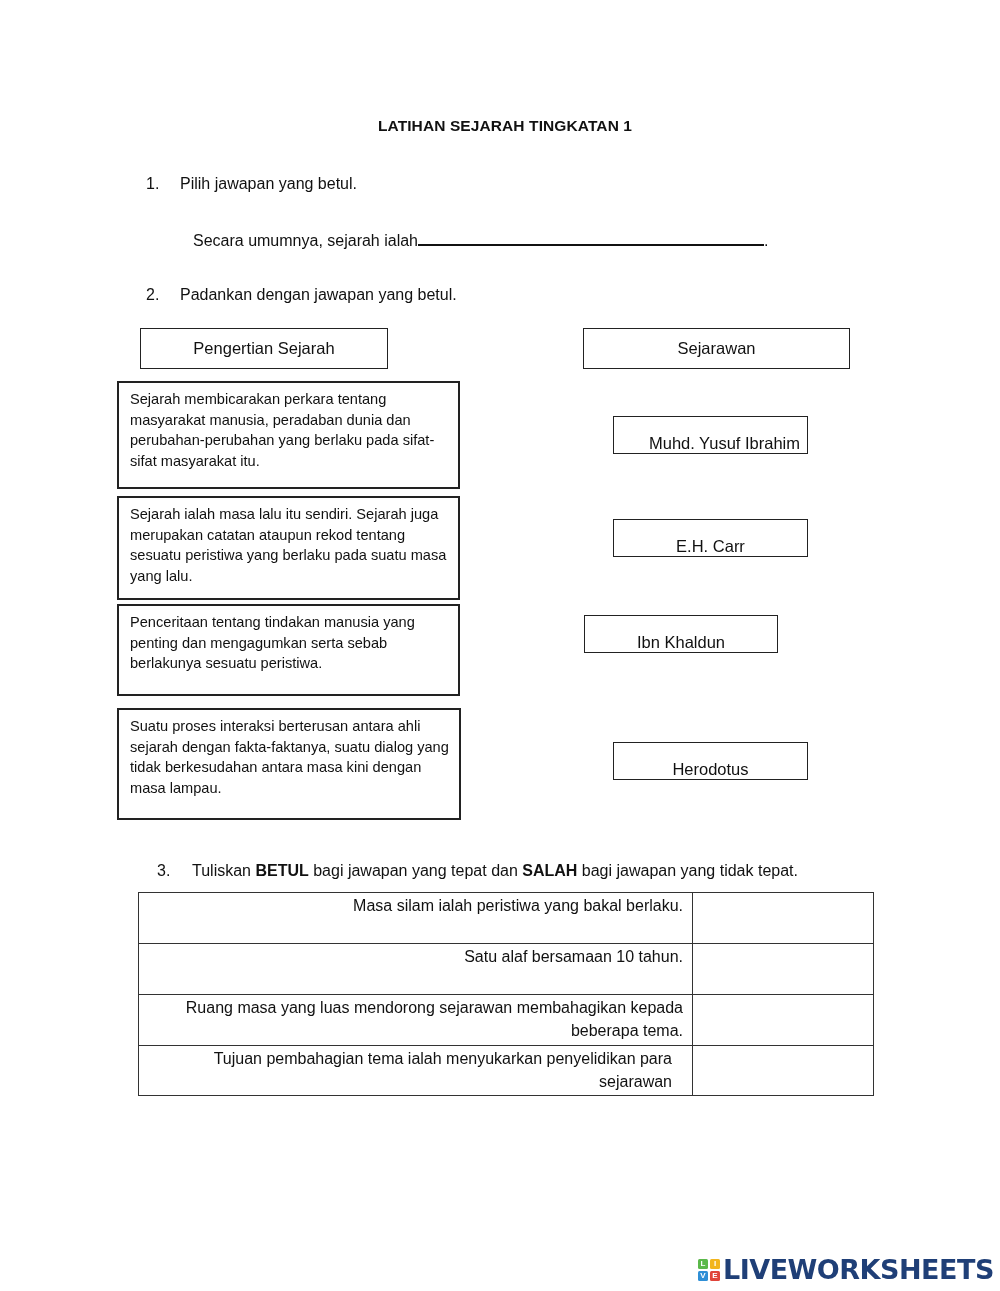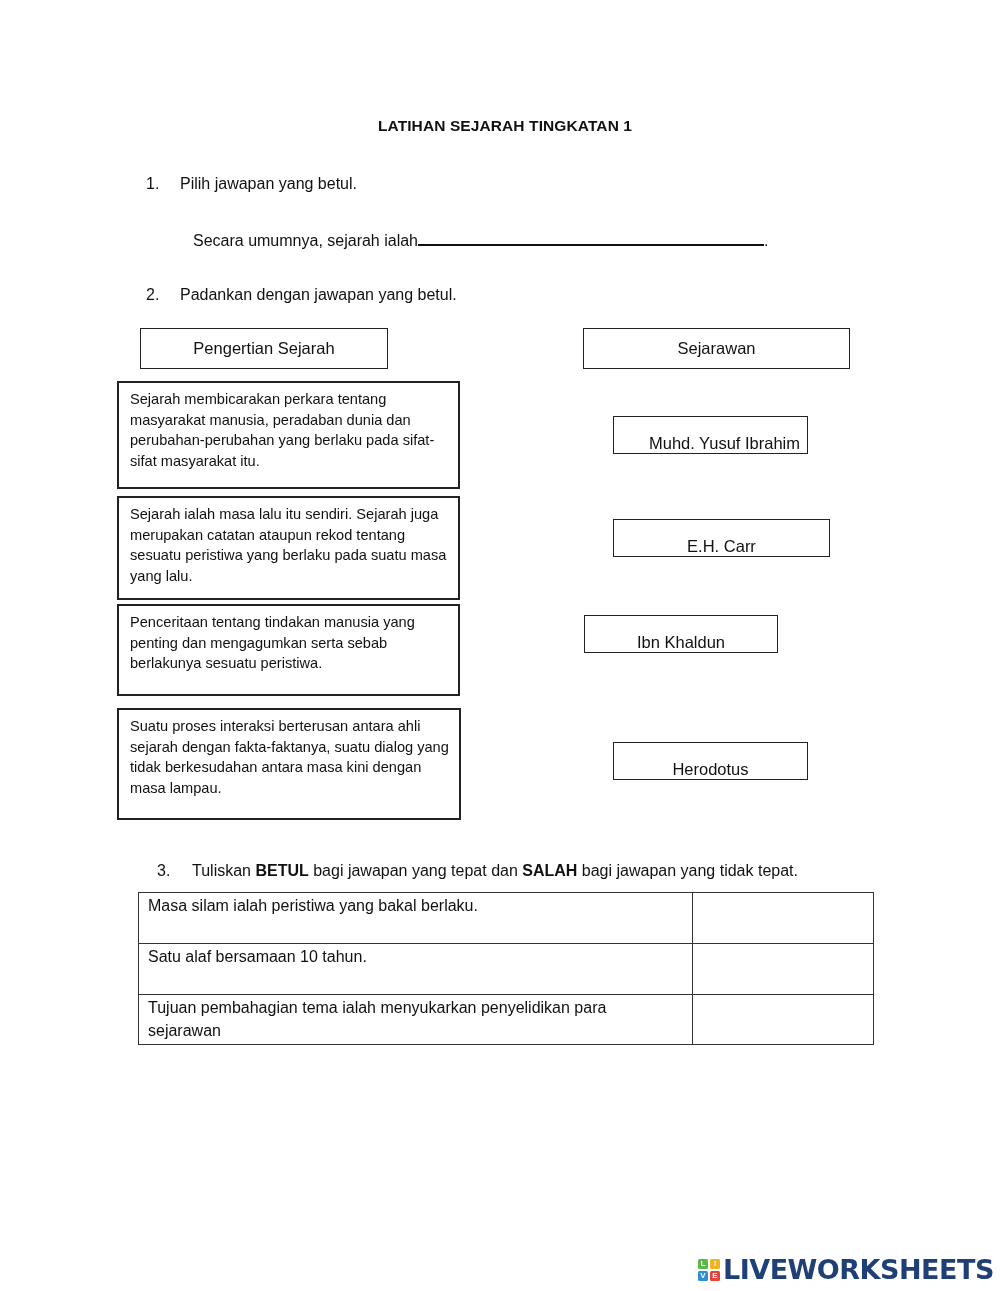--- a/index.html
+++ b/index.html
@@ -84,20 +84,21 @@
       table-layout: fixed;
     }
     table.tf td {
       border: 1.3px solid #333;
       height: 50px;
       box-sizing: border-box;
       vertical-align: top;
       padding: 2px 9px 0 9px;
       font-size: 16px;
       line-height: 22.5px;
+      text-align: right;
     }
     table.tf td.ans { width: 181px; }
 
     .logo {
       left: 698px; top: 1256px;
       display: flex;
       align-items: center;
     }
     .logo-grid {
       display: grid;
@@ -156,21 +157,21 @@
 <div class="abs def-box" style="left:117px; top:604px; width:343px; height:92px;">
   <span>Penceritaan tentang tindakan manusia yang penting dan mengagumkan serta sebab berlakunya sesuatu peristiwa.</span>
 </div>
 <div class="abs def-box" style="left:117px; top:708px; width:344px; height:112px;">
   <span>Suatu proses interaksi berterusan antara ahli sejarah dengan fakta-faktanya, suatu dialog yang tidak berkesudahan antara masa kini dengan masa lampau.</span>
 </div>
 
 <div class="abs name-box" style="left:613px; top:416px; width:195px; height:38px; justify-content:flex-end; padding-right:7px;">
   <span>Muhd. Yusuf Ibrahim</span>
 </div>
-<div class="abs name-box" style="left:613px; top:519px; width:217px; height:38px;">
+<div class="abs name-box" style="left:613px; top:519px; width:195px; height:38px;">
   <span>E.H. Carr</span>
 </div>
 <div class="abs name-box" style="left:584px; top:615px; width:194px; height:38px;">
   <span>Ibn Khaldun</span>
 </div>
 <div class="abs name-box" style="left:613px; top:742px; width:195px; height:38px;">
   <span>Herodotus</span>
 </div>
 
 <div class="abs q-num" style="left:157px; top:862px;">3.</div>
@@ -179,20 +180,24 @@
 </div>
 
 <table class="tf">
   <tbody>
     <tr style="height:51px;">
       <td>Masa silam ialah peristiwa yang bakal berlaku.</td>
       <td class="ans"></td>
     </tr>
     <tr style="height:51px;margin-top:36px;">
       <td>Satu alaf bersamaan 10 tahun.</td>
+      <td class="ans"></td>
+    </tr>
+    <tr style="height:51px;">
+      <td>Ruang masa yang luas mendorong sejarawan membahagikan kepada beberapa tema.</td>
       <td class="ans"></td>
     </tr>
     <tr style="height:41px;">
       <td style="padding-right:20px;">Tujuan pembahagian tema ialah menyukarkan penyelidikan para sejarawan</td>
       <td class="ans"></td>
     </tr>
   </tbody>
 </table>
 
 <div class="abs logo">

